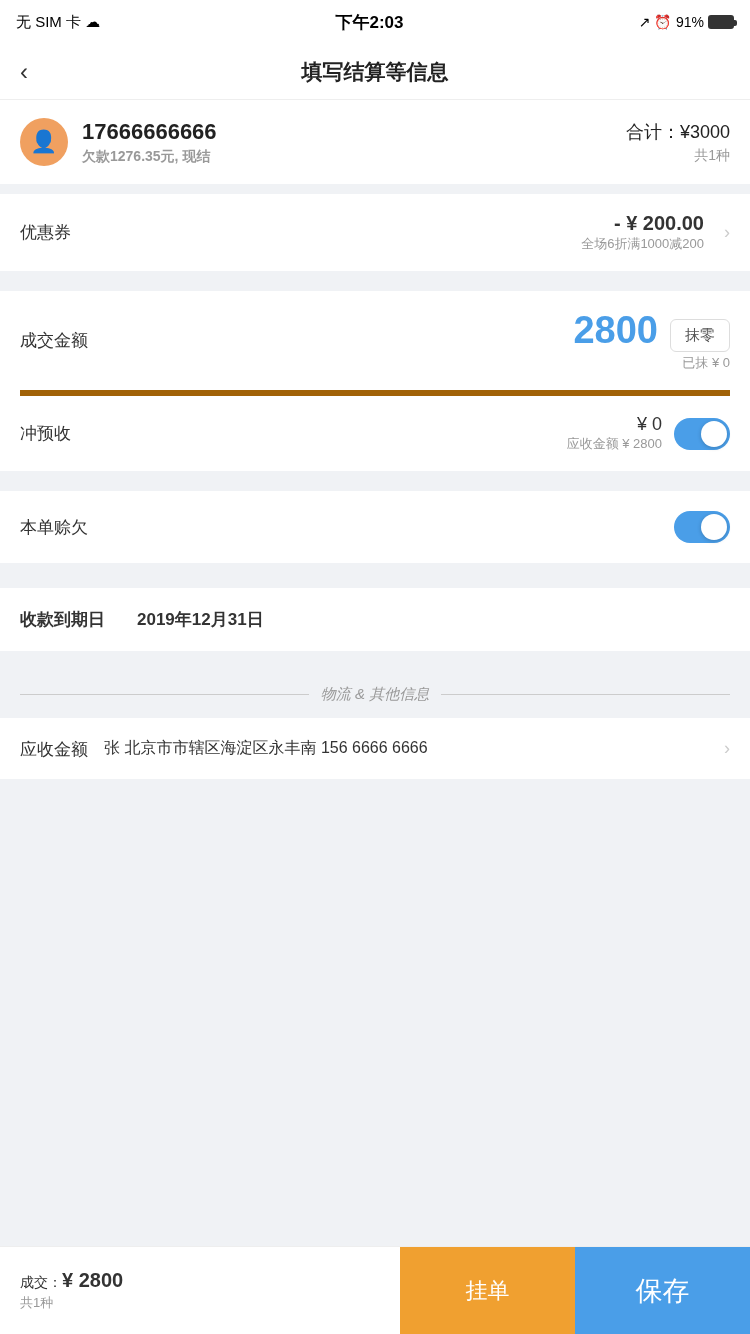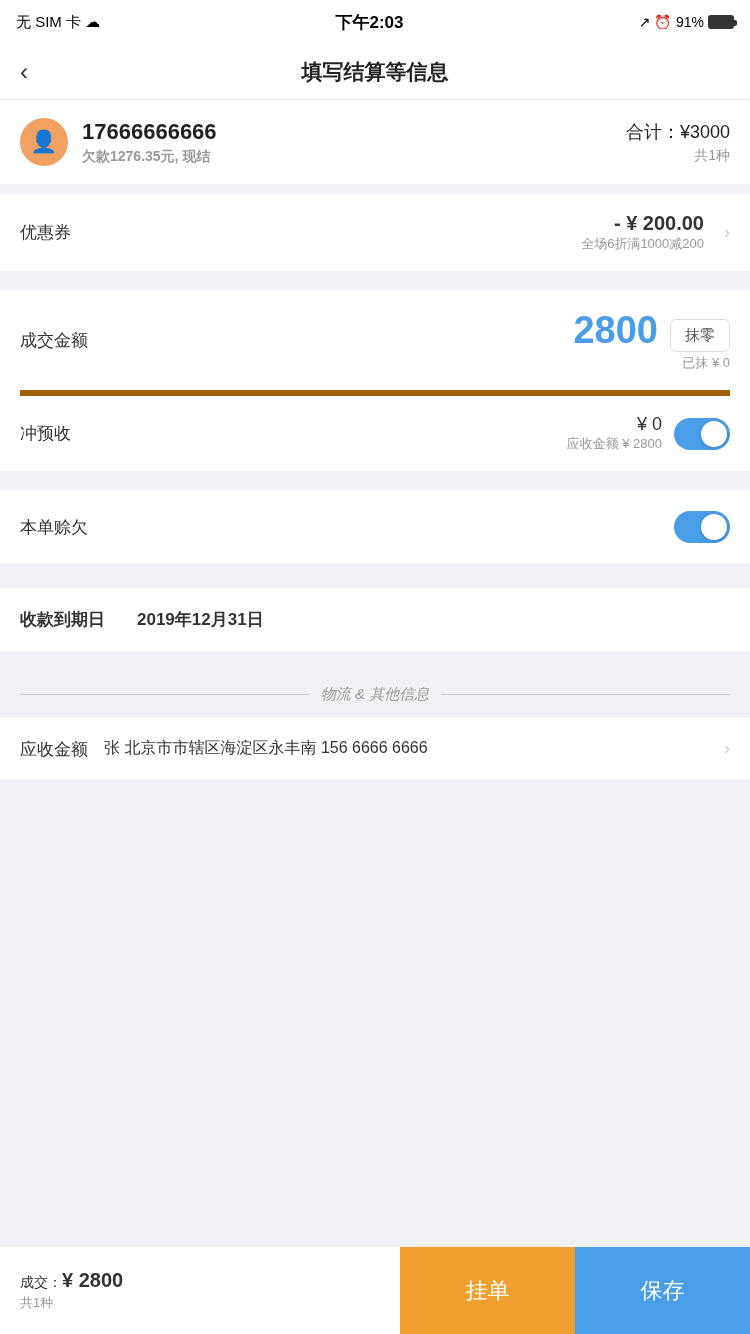--- a/index.html
+++ b/index.html
@@ -384,21 +384,21 @@
       font-weight: 500;
       cursor: pointer;
     }
     .btn-save {
       width: 175px;
       height: 88px;
       background: #4a9ee8;
       display: flex;
       align-items: center;
       justify-content: center;
-      font-size: 22px;
+      font-size: 27px;
       color: #fff;
       font-weight: 500;
       cursor: pointer;
     }
   </style>
 </head>
 <body>
 
 <div class="status-bar">
   <div class="status-left">

